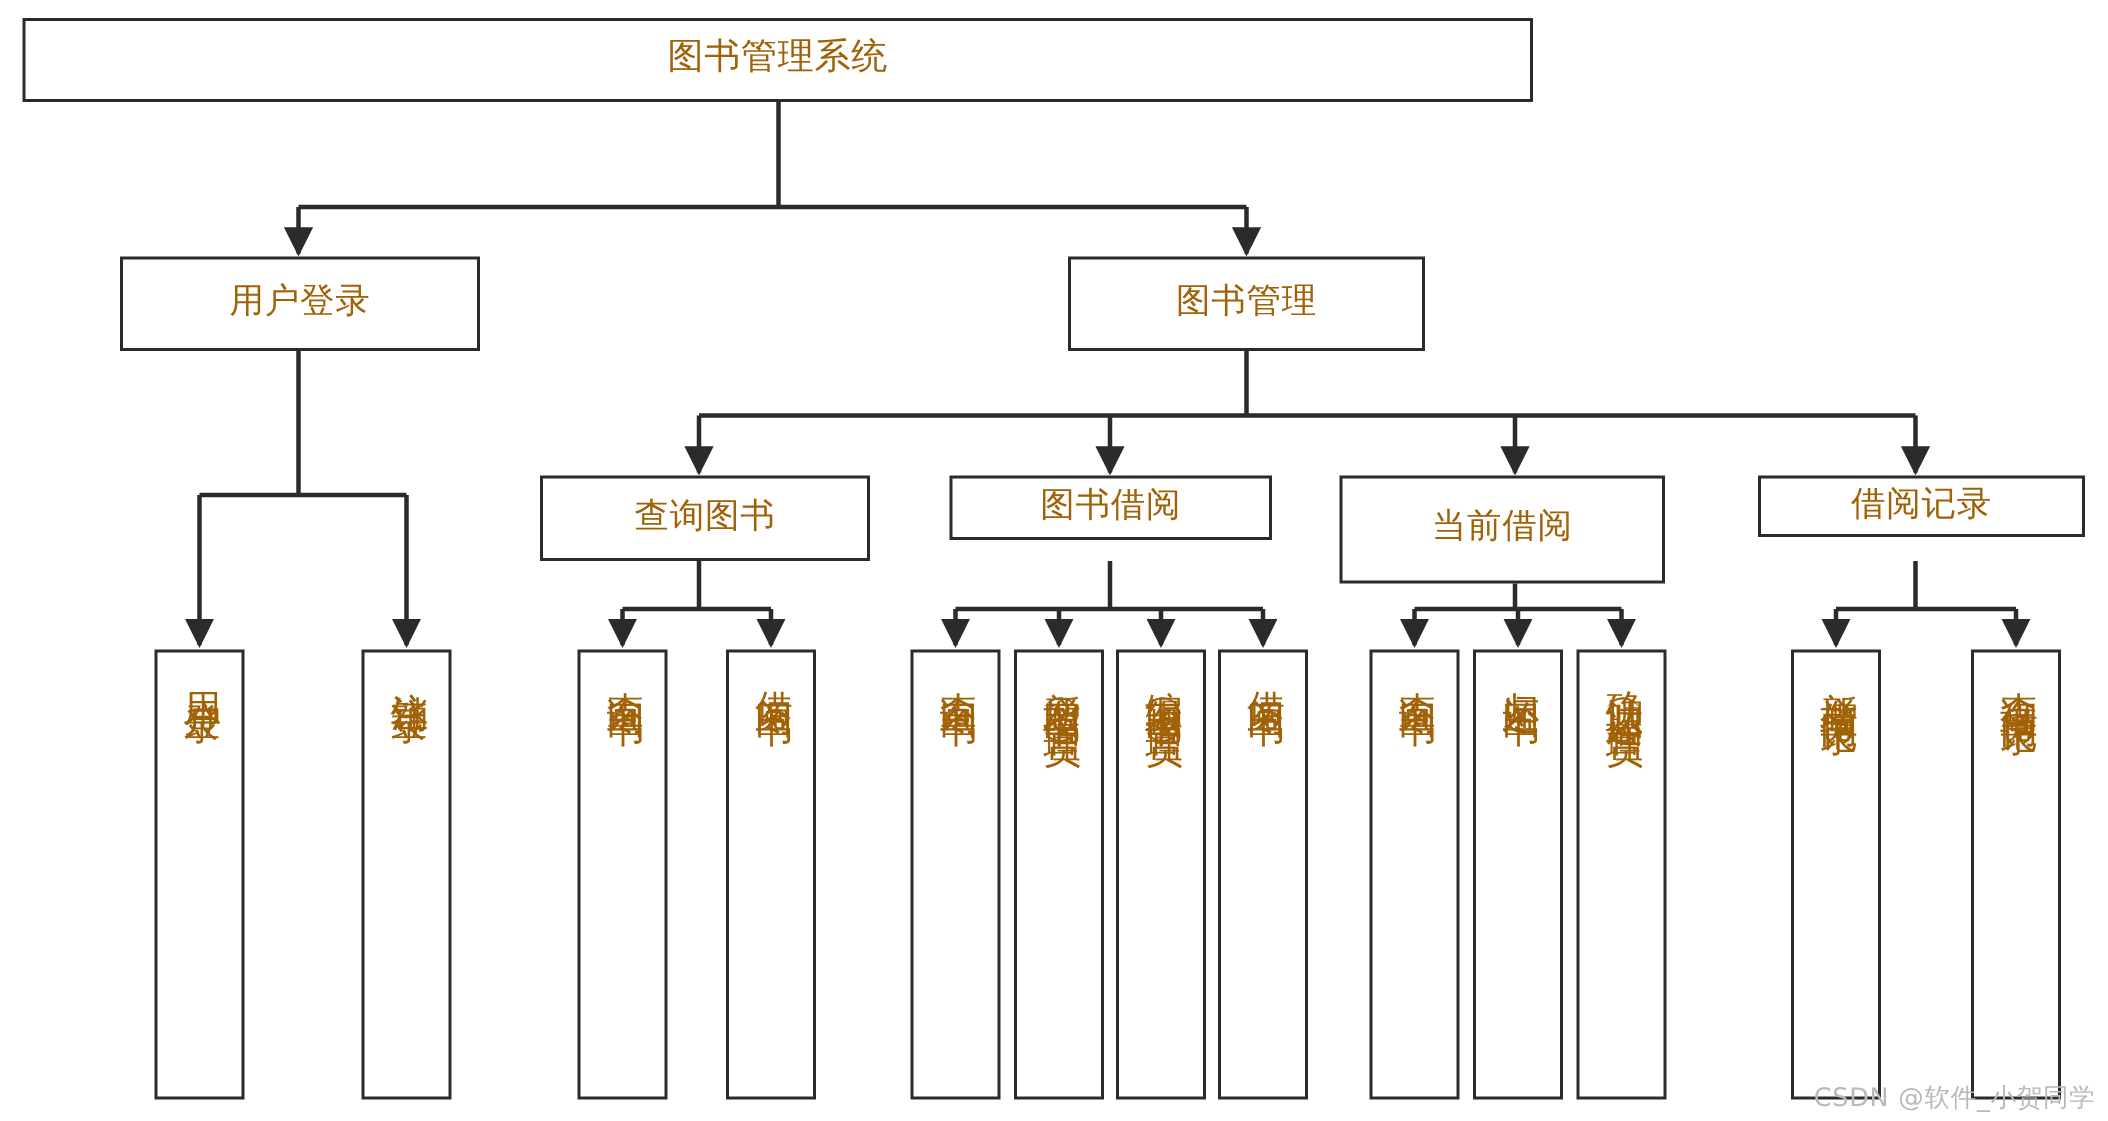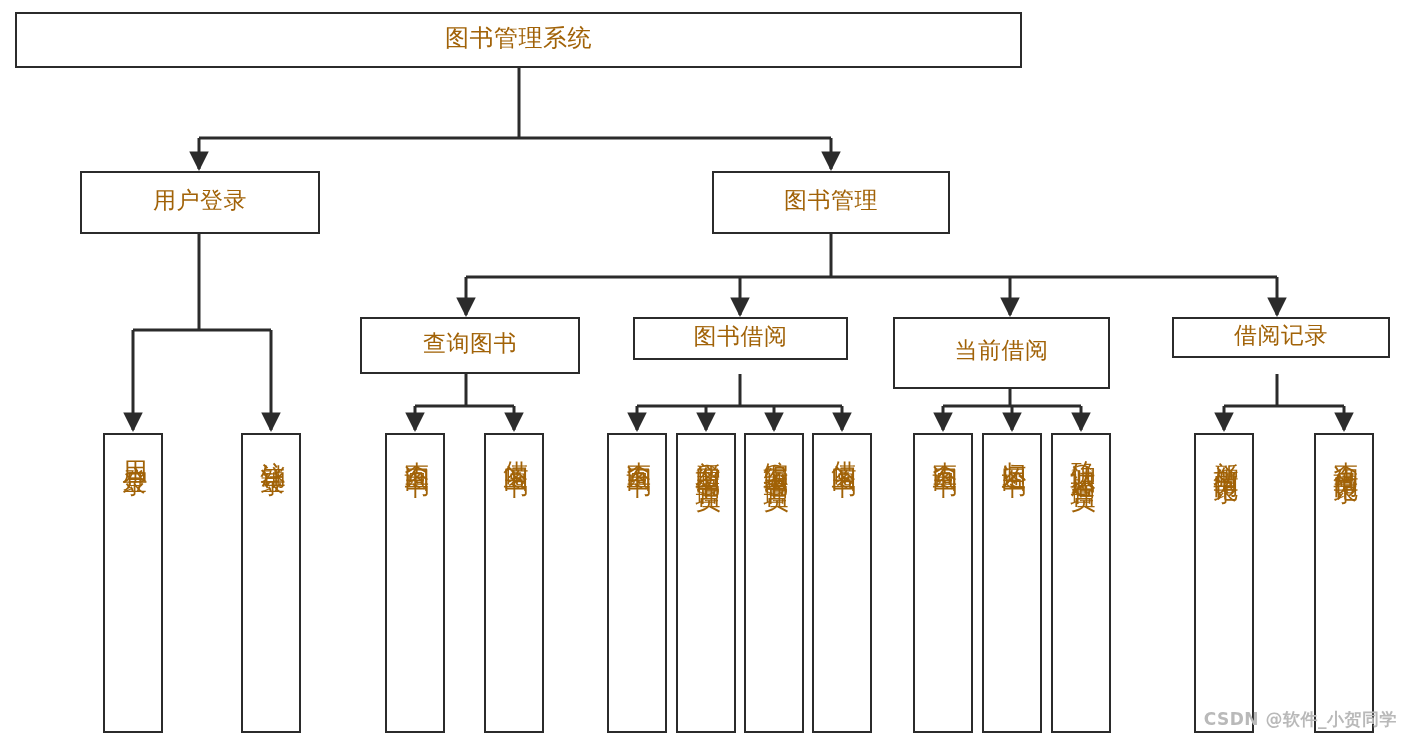--- a/index.html
+++ b/index.html
@@ -65,28 +65,27 @@
     text-orientation: upright;
     font-size: 25px;
     letter-spacing: 4px;
     line-height: 1;
     white-space: nowrap;
   }
   
   #watermark {
     position: absolute;
     right: 8px;
-    bottom: 16px;
+    bottom: 4px;
     font-size: 17px;
     color: #b9b9b9;
     letter-spacing: 0.5px;
     z-index: 5;
     user-select: none;
     white-space: nowrap;
-    font-weight: bold;
   }
 </style>
 </head>
 <body>
 
 <div id="canvas">
 
   <svg id="wires" viewBox="0 0 1405 747" width="1405" height="747" xmlns="http://www.w3.org/2000/svg">
     <defs>
       <marker id="arrow" viewBox="0 0 10 10" refX="9" refY="5" markerWidth="6.5" markerHeight="6.5" orient="auto-start-reverse">

